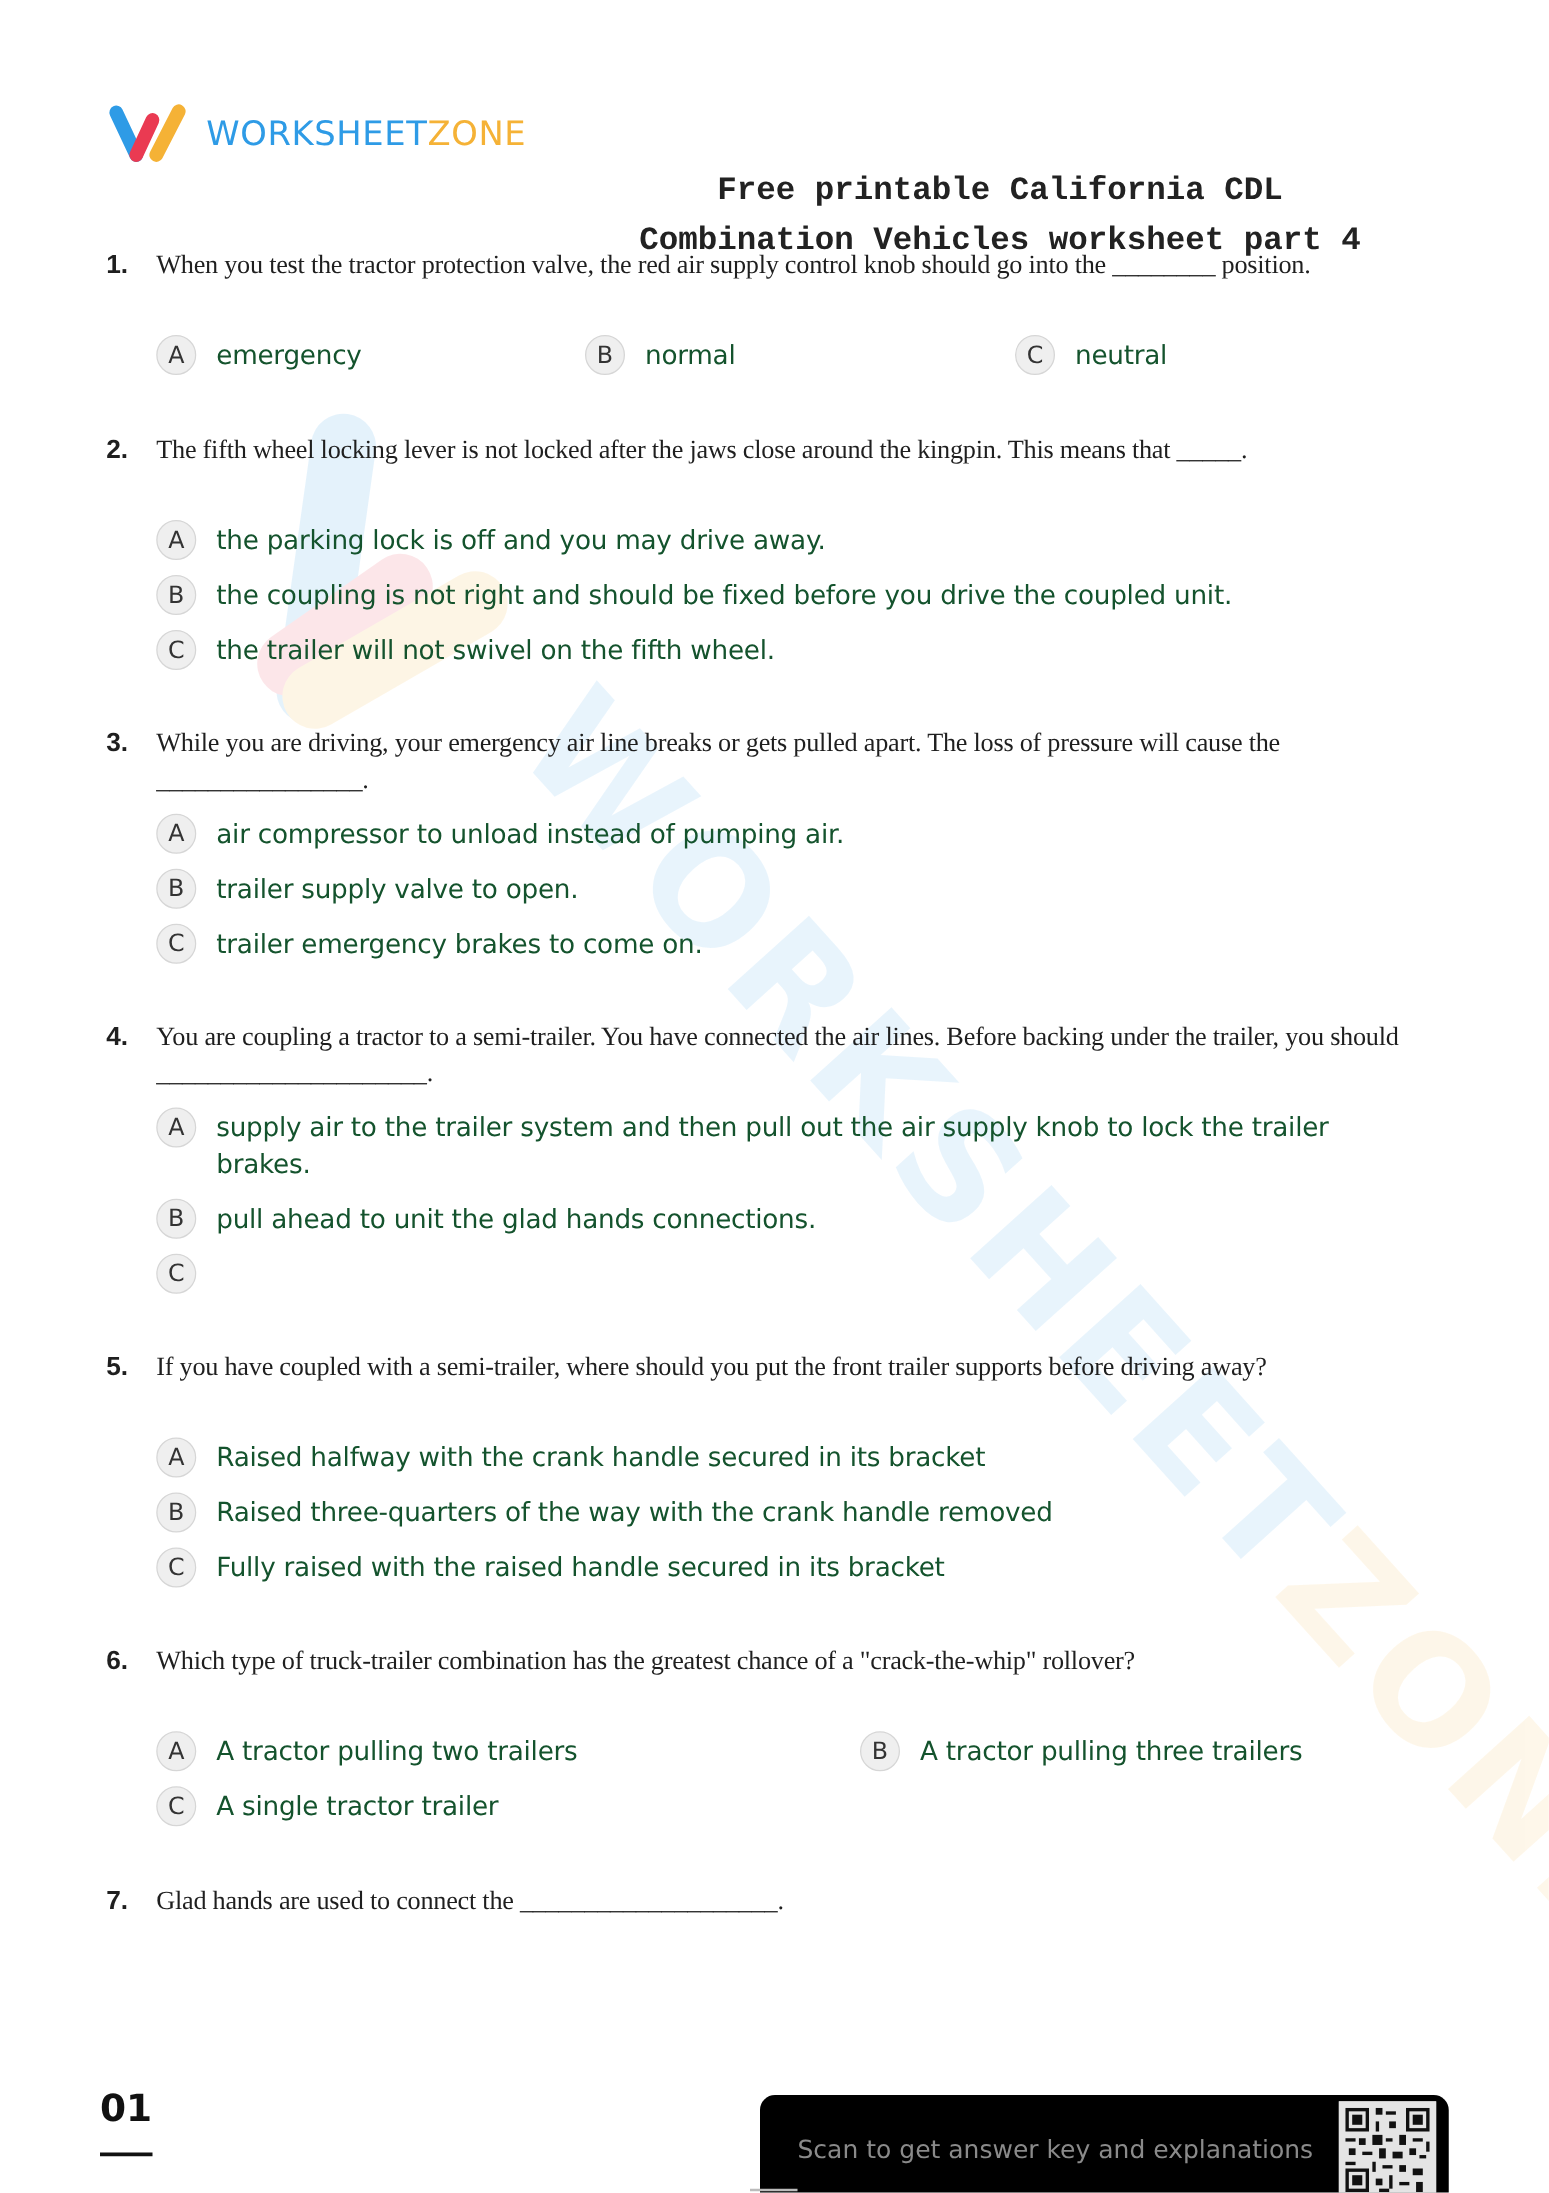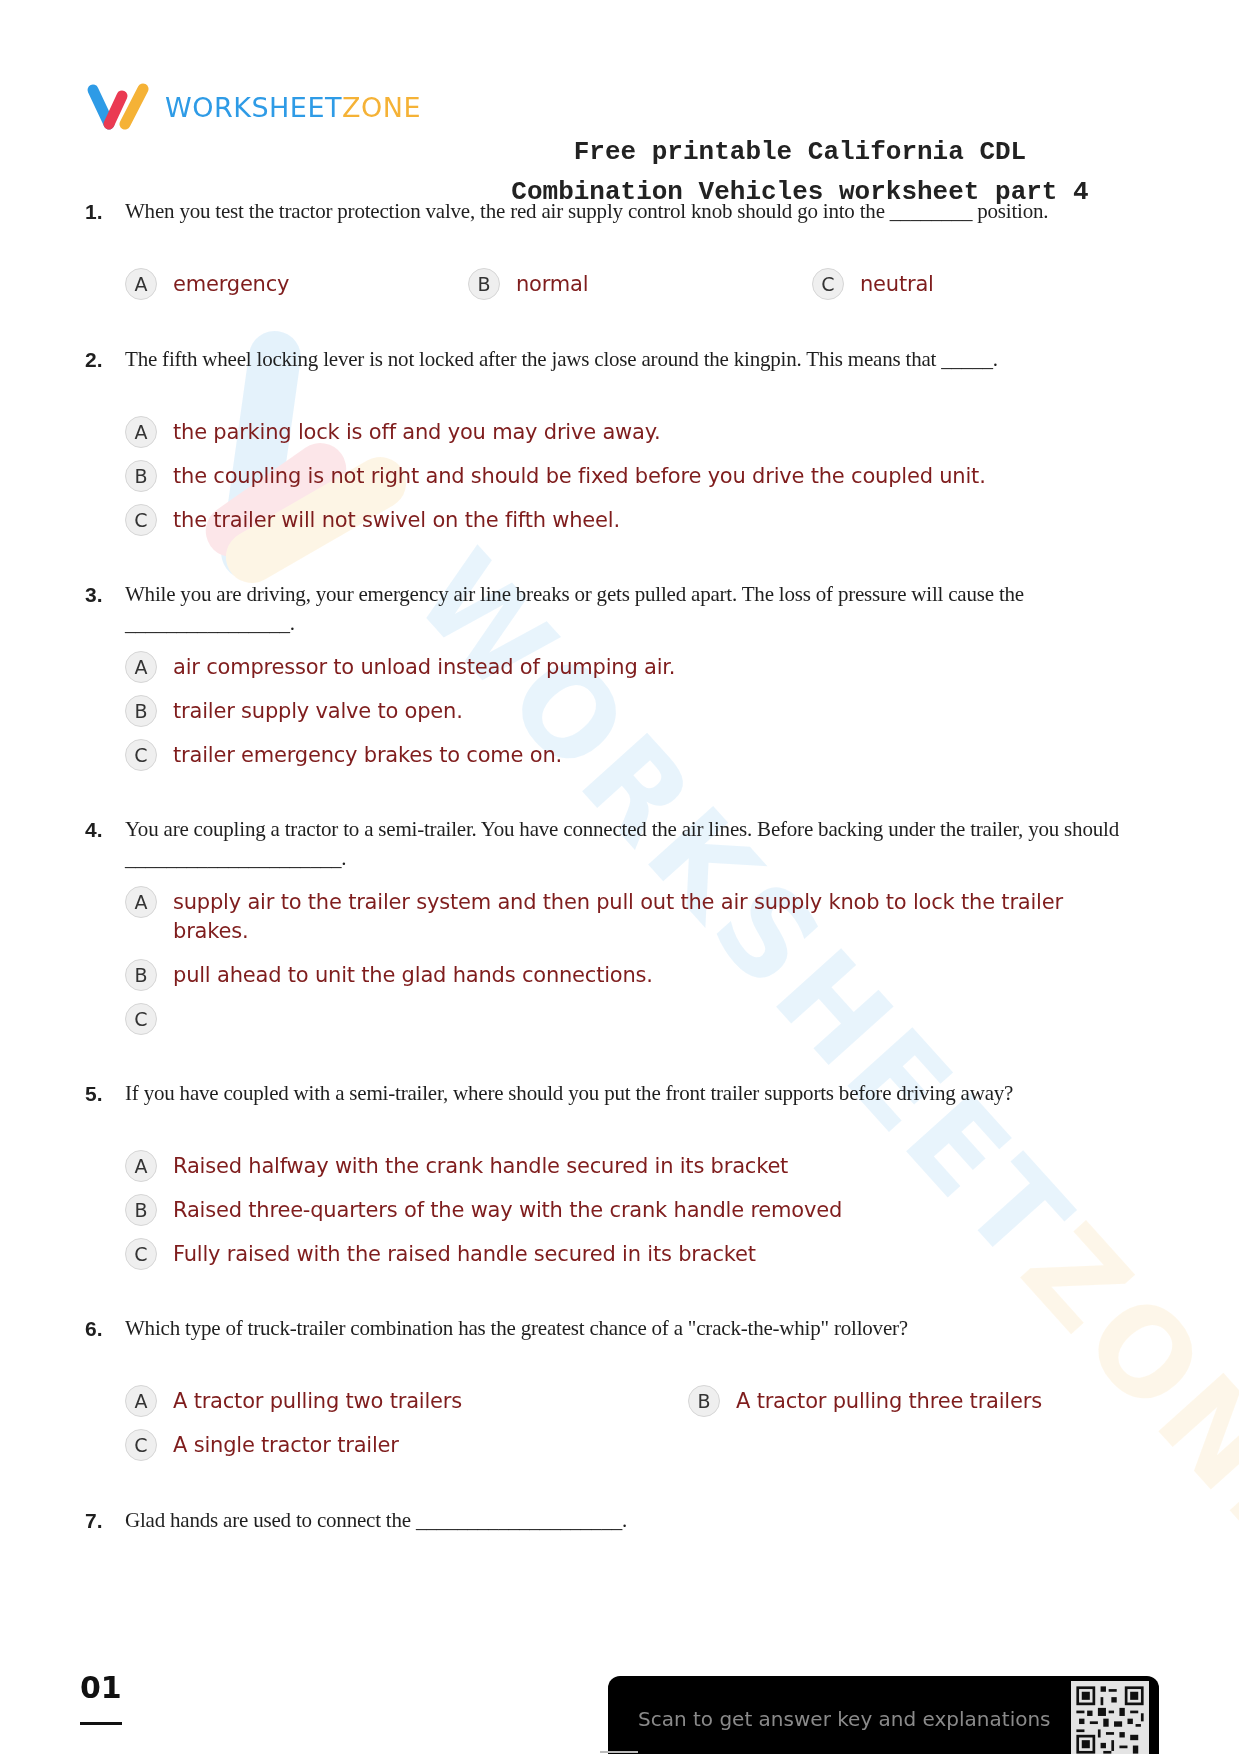--- a/index.html
+++ b/index.html
@@ -20,21 +20,21 @@
 
   .questions { position: absolute; left: 0; top: 0; width: 1239px; z-index: 1; }
   .q { position: absolute; left: 0; width: 1239px; }
   .q-num { position: absolute; left: 85px; font-weight: bold; font-size: 21px; line-height: 29px; color: #1f1f1f; }
   .q-text { position: absolute; left: 125px; width: 1040px; font-size: 21px; line-height: 29px; color: #1f1f1f;
             font-family: Liberation Serif, serif; letter-spacing: -0.2px; }
   .opt { position: absolute; display: flex; align-items: flex-start; }
   .badge { width: 32px; height: 32px; border-radius: 50%; background: #efefef; border: 1px solid #d6d6d6;
            box-sizing: border-box; display: flex; align-items: center; justify-content: center;
            font-size: 19px; color: #333; flex-shrink: 0; font-family: "DejaVu Sans", sans-serif; margin-top: -2px; }
-  .opt-text { margin-left: 16px; font-size: 21px; line-height: 29px; color: #7f1d1d; font-family: "DejaVu Sans", sans-serif;
+  .opt-text { margin-left: 16px; font-size: 21px; line-height: 29px; color: #14532d; font-family: "DejaVu Sans", sans-serif;
               letter-spacing: -0.2px; }
 
   .footer-page { position: absolute; left: 80px; top: 1672px; font-size: 30px; font-weight: bold; color: #111;
                  border-bottom: 3px solid #111; line-height: 32px; padding-bottom: 18px; font-family: "DejaVu Sans", sans-serif; }
   .scan-box { position: absolute; left: 608px; top: 1676px; width: 551px; height: 89px; background: #000000;
               border-radius: 12px; }
   .scan-text { position: absolute; left: 30px; top: 31px; font-size: 20px; color: #8a8a8a; font-family: "DejaVu Sans", sans-serif; }
   .qr { position: absolute; right: 10px; top: 5px; width: 78px; height: 78px; background: #e4e4e4; }
   .bottom-line { position: absolute; left: 600px; top: 1751px; width: 38px; height: 2px; background: #bbb; }
 </style>

